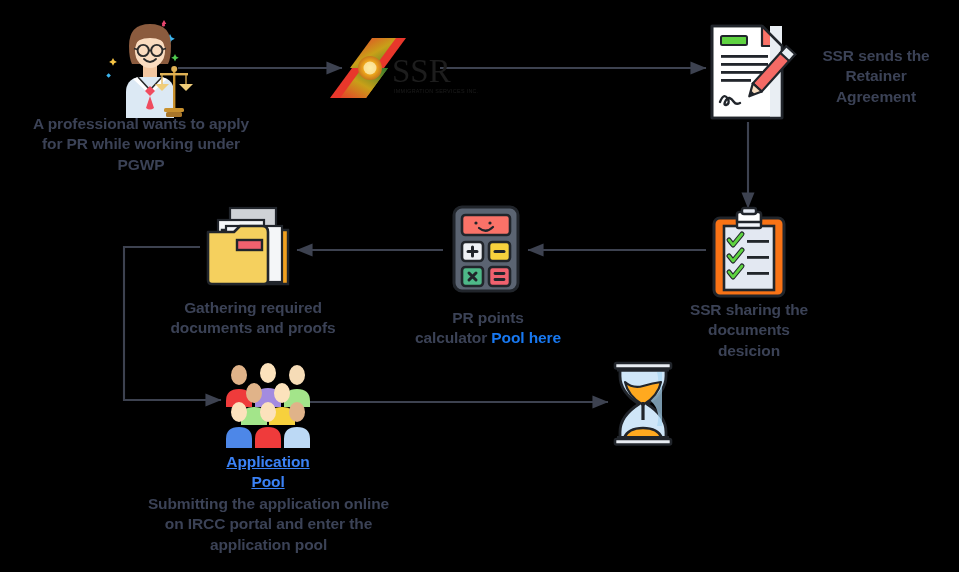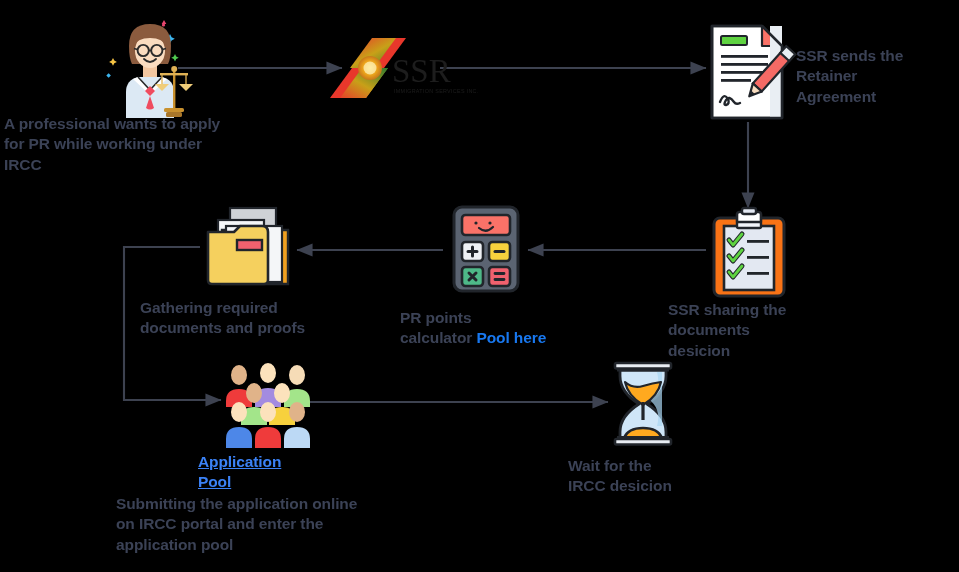--- a/index.html
+++ b/index.html
@@ -13,21 +13,21 @@
   }
   #canvas {
     position: relative;
     width: 959px;
     height: 572px;
     background: #000000;
   }
   .icon-box { position: absolute; }
   .caption {
     position: absolute;
-    text-align: left;
+    text-align: center;
     color: #3b4256;
     font-weight: bold;
     font-family: "Liberation Sans", sans-serif;
     line-height: 1.32;
     letter-spacing: -0.1px;
     white-space: pre-line;
   }
   .cap-16 { font-size: 15.5px; }
   .link-blue { color: #1878f0; }
   .link-underline { text-decoration: underline; }
@@ -101,21 +101,21 @@
       <rect x="56" y="59" width="28" height="2.4" fill="#e0b255"></rect>
       <line x1="58" y1="61" x2="58" y2="70" stroke="#e0b255" stroke-width="1.3"></line>
       <line x1="82" y1="61" x2="82" y2="70" stroke="#e0b255" stroke-width="1.3"></line>
       <path d="M51,70 l14,0 l-7,7 z" fill="#f0cd7a"></path>
       <path d="M75,70 l14,0 l-7,7 z" fill="#f0cd7a"></path>
       <circle cx="70.2" cy="55" r="3" fill="#e0b255"></circle>
     </svg>
   </div>
   <div class="caption cap-16" style="left:4px; top:114px; width:274px;">A professional wants to apply
 for PR while working under
-IRCC</div>
+PGWP</div>
 
   <div class="icon-box" style="left:340px; top:32px; width:128px; height:72px;">
     <svg viewBox="0 0 128 72" width="128" height="72">
       <defs>
         <linearGradient id="ssrg1" x1="0" y1="0" x2="1" y2="1">
           <stop offset="0%" stop-color="#e8372b"></stop>
           <stop offset="48%" stop-color="#c8a018"></stop>
           <stop offset="100%" stop-color="#2f7b2f"></stop>
         </linearGradient>
         <linearGradient id="ssrg2" x1="1" y1="0" x2="0" y2="1">
@@ -292,16 +292,14 @@
       <rect x="34.4" y="44" width="3.2" height="18" fill="#21252b"></rect>
 
       <path d="M17,80 q4,-10 19,-10 q15,0 19,10 z" fill="#ffa91f" stroke="#21252b" stroke-width="2.4" stroke-linejoin="round"></path>
 
       <rect x="8" y="5" width="56" height="5.5" rx="1.5" fill="#e8edf3" stroke="#21252b" stroke-width="2.6"></rect>
       <rect x="8" y="81" width="56" height="5.5" rx="1.5" fill="#e8edf3" stroke="#21252b" stroke-width="2.6"></rect>
       <rect x="10" y="11" width="52" height="2.5" fill="#21252b"></rect>
       <rect x="10" y="78" width="52" height="2.5" fill="#21252b"></rect>
     </svg>
   </div>
-  <div class="caption cap-16" style="left:568px; top:456px; width:150px;">Wait for the
-IRCC desicion</div>
 
 </div>
 
 </body></html>

